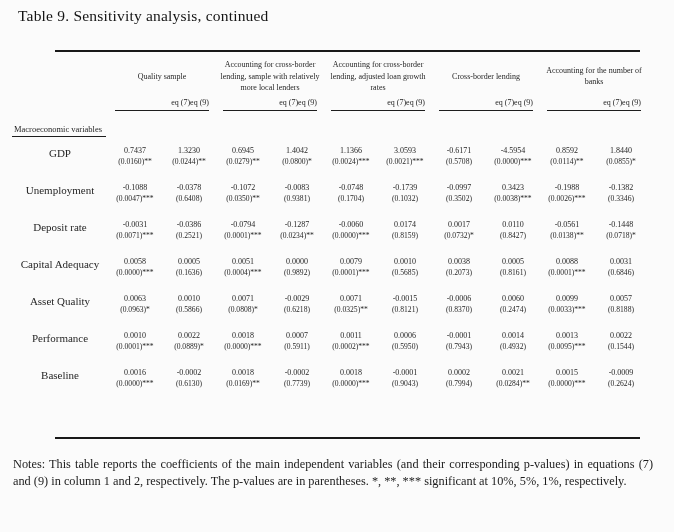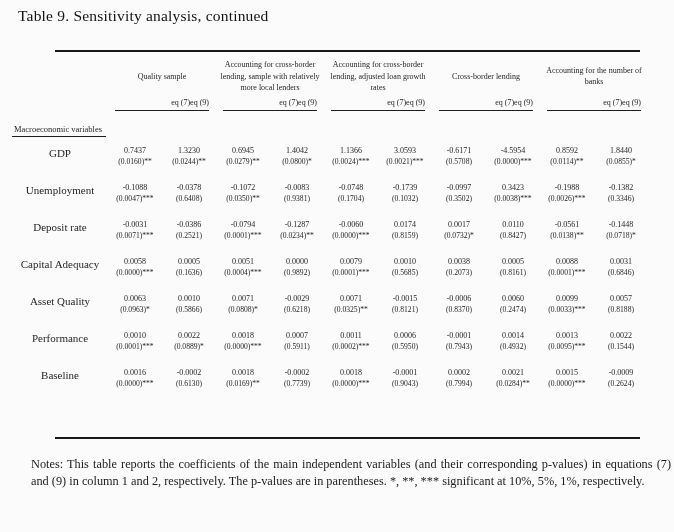--- a/index.html
+++ b/index.html
@@ -38,21 +38,21 @@
     display:inline-block;font-size:8.5px;color:#262626;
     border-bottom:1.4px solid #1d1d1d;
     padding:0 4px 2px 2px;min-width:84px;text-align:center;
   }
   .rowlbl{font-size:11px;text-align:center;color:#262626;padding-top:1px;}
   .val{text-align:center;}
   .coef{font-size:8px;color:#262626;}
   .pval{font-size:7.6px;color:#262626;padding-top:2px;}
   tr.data-row td{padding-bottom:17px;}
   .notes{
-    position:absolute;top:456px;left:31px;width:640px;
+    position:absolute;top:456px;left:13px;width:640px;
     font-size:12.3px;line-height:1.42;text-align:justify;
     color:#1c1c1c;margin:0;
   }
 </style>
 </head>
 <body>
 
 <div class="page">
 
   <div class="title">Table 9. Sensitivity analysis, continued</div>

